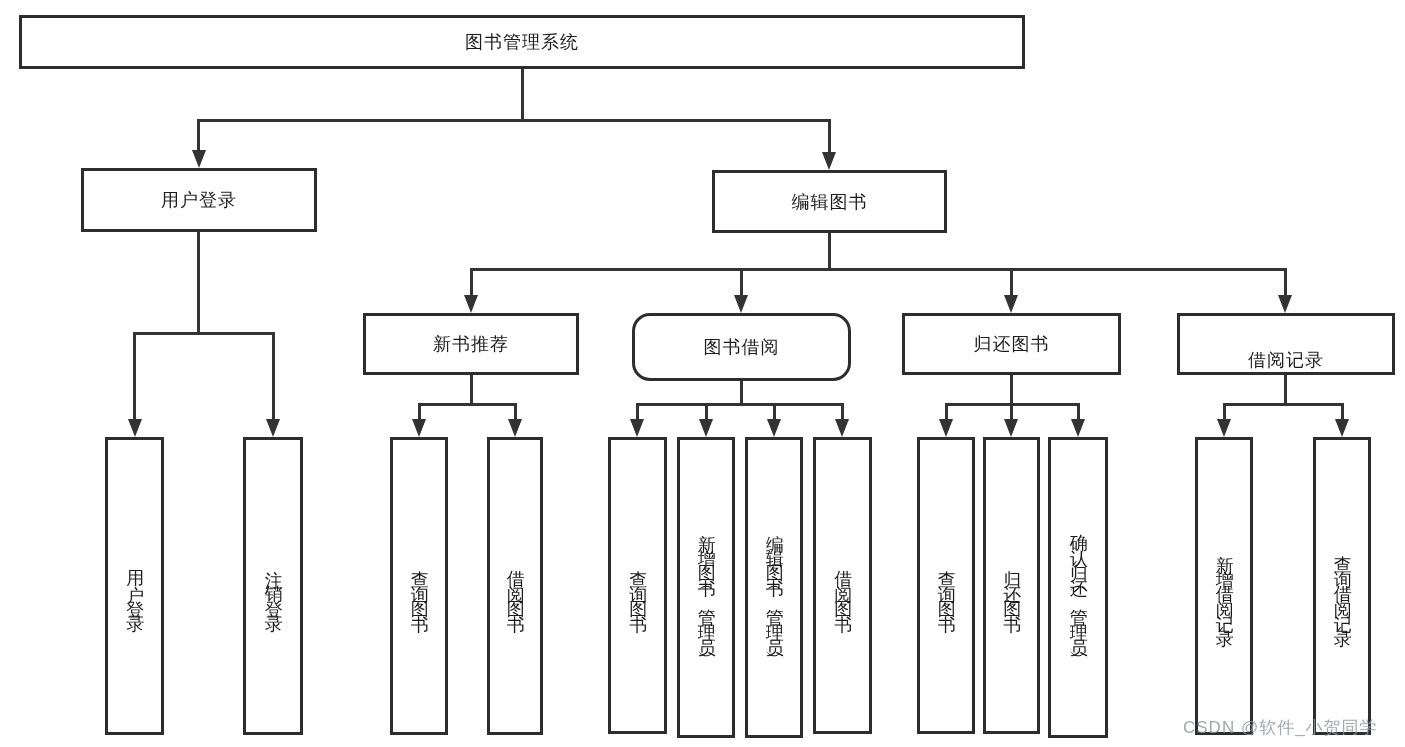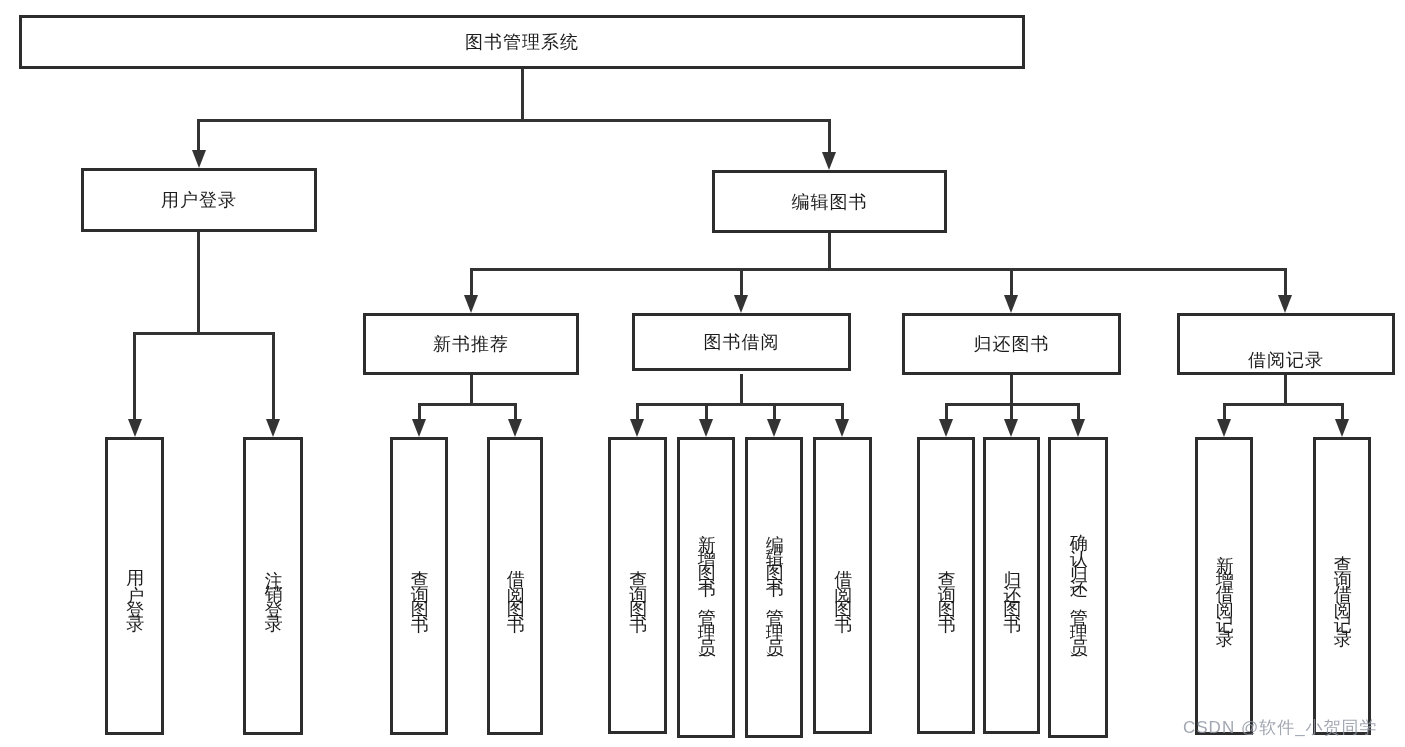--- a/index.html
+++ b/index.html
@@ -93,21 +93,21 @@
   <div class="ln" style="left:740px;top:268px;width:3px;height:29px;"></div>
   <div class="ah" style="left:734px;top:295px;"></div>
   <div class="ln" style="left:1010px;top:268px;width:3px;height:29px;"></div>
   <div class="ah" style="left:1004px;top:295px;"></div>
   <div class="ln" style="left:1284px;top:268px;width:3px;height:29px;"></div>
   <div class="ah" style="left:1278px;top:295px;"></div>
 
   <div class="box" style="left:363px;top:313px;width:216px;height:62px;">
     <span>新书推荐</span>
   </div>
-  <div class="box" style="left:632px;top:313px;width:219px;height:58px;">
+  <div class="box" style="left:632px;top:313px;width:219px;height:68px;border-radius:18px;">
     <span>图书借阅</span>
   </div>
   <div class="box" style="left:902px;top:313px;width:219px;height:62px;">
     <span>归还图书</span>
   </div>
   <div class="box" style="left:1177px;top:313px;width:218px;height:62px;align-items:flex-end;">
     <span>借阅记录</span>
   </div>
 
   <div class="ln" style="left:470px;top:374px;width:3px;height:32px;"></div>

